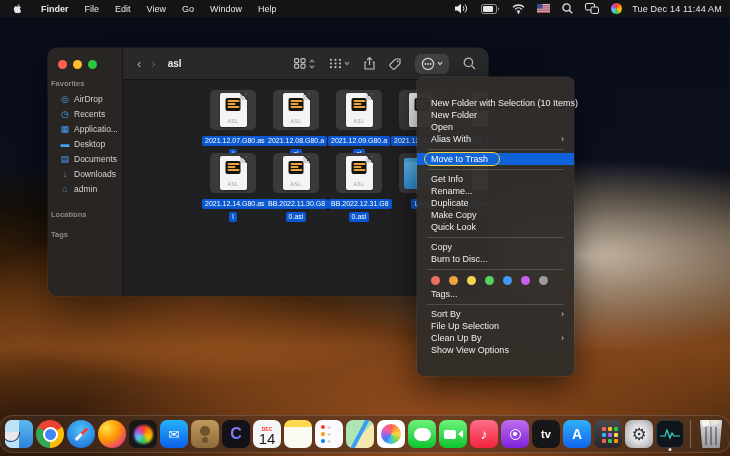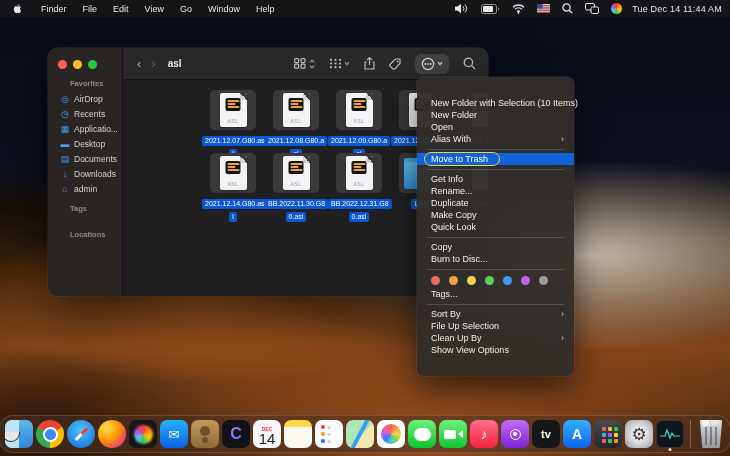--- a/index.html
+++ b/index.html
@@ -12,38 +12,38 @@
       radial-gradient(70% 45% at 60% 96%, rgba(160,82,32,0.95), rgba(160,82,32,0) 72%),
       radial-gradient(40% 22% at 6% 92%, rgba(52,26,12,0.95), rgba(52,26,12,0) 70%),
       linear-gradient(180deg, #090d18 0%, #0c101f 36%, #171008 46%, #402309 60%, #7e4419 76%, #57300f 88%, #2b1706 100%);
   }
 
   
   .menubar { position:absolute; top:0; left:0; right:0; height:17px; background:rgba(22,22,24,0.92);
     display:flex; align-items:center; color:#e8e8ea; font-size:9px; padding:0 8px; z-index:50; }
   .menubar .apple { width:11px; height:11px; margin:0 10px 0 4px; }
   .menubar .mitem { padding:0 8px; }
-  .menubar .appname { font-weight:normal; padding:0 8px; }
+  .menubar .appname { font-weight:bold; padding:0 8px; }
   .menubar .spacer { flex:1; }
   .statusicons { display:flex; align-items:center; gap:12px; margin-right:10px; }
   .statusicons svg { display:block; }
   .siri-dot { width:11px; height:11px; border-radius:50%;
     background:conic-gradient(#ff3b30,#ff9500,#ffcc00,#34c759,#5ac8fa,#af52de,#ff3b30); }
   .clock { font-size:9px; letter-spacing:0.2px; }
 
   
   .window { position:absolute; left:48px; top:48px; width:440px; height:248px; border-radius:9px;
     background:#202022; box-shadow:0 22px 55px rgba(0,0,0,0.65), 0 0 0 0.5px rgba(255,255,255,0.15);
     z-index:10; overflow:hidden; }
   .sidebar { position:absolute; left:0; top:0; bottom:0; width:75px; background:rgba(41,37,35,0.96);
     border-right:1px solid rgba(0,0,0,0.45); }
   .lights { display:flex; gap:6px; padding:12px 0 0 10px; }
   .light { width:9px; height:9px; border-radius:50%; }
   .light.r { background:#ff5f57; } .light.y { background:#febc2e; } .light.g { background:#28c840; }
-  .side-sec { color:#8e8a86; font-size:7.5px; font-weight:bold; padding:10px 0 3px 22px; }
+  .side-sec { color:#8e8a86; font-size:7.5px; font-weight:bold; padding:10px 0 3px 3px; }
   .side-item { display:flex; align-items:center; gap:4px; color:#d6d4d2; font-size:8.5px;
     padding:2.5px 4px 2.5px 9px; border-radius:4px; margin:0 3px; white-space:nowrap; overflow:hidden; }
   .side-item .glyph { color:#4a9af5; font-size:9px; width:10px; text-align:center; flex:0 0 auto; }
   .toolbar { position:absolute; left:75px; right:0; top:0; height:32px; background:#29292b;
     border-bottom:1px solid #151517; display:flex; align-items:center; color:#bdbdbf; }
   .nav { display:flex; gap:10px; margin-left:14px; font-size:13px; }
   .nav .back { color:#a9a9ab; } .nav .fwd { color:#5a5a5c; }
   .wtitle { color:#ececee; font-weight:bold; font-size:10px; margin-left:12px; }
   .tool-group { display:flex; align-items:center; gap:14px; margin-left:auto; margin-right:12px; }
   .tbtn { display:flex; align-items:center; gap:2px; }
@@ -237,22 +237,22 @@
         <span>Documents</span>
         </div>
       <div class="side-item">
         <span class="glyph">↓</span>
         <span>Downloads</span>
         </div>
       <div class="side-item">
         <span class="glyph">⌂</span>
         <span>admin</span>
         </div>
+      <div class="side-sec" style="padding-top:14px">Locations</div>
       <div class="side-sec" style="padding-top:8px">Tags</div>
-      <div class="side-sec" style="padding-top:14px">Locations</div>
     </div>
 
     <div class="toolbar">
       <div class="nav">
         <span class="back">‹</span>
         <span class="fwd">›</span>
       </div>
       <span class="wtitle">asl</span>
       <div class="tool-group">
         <span class="tbtn">

